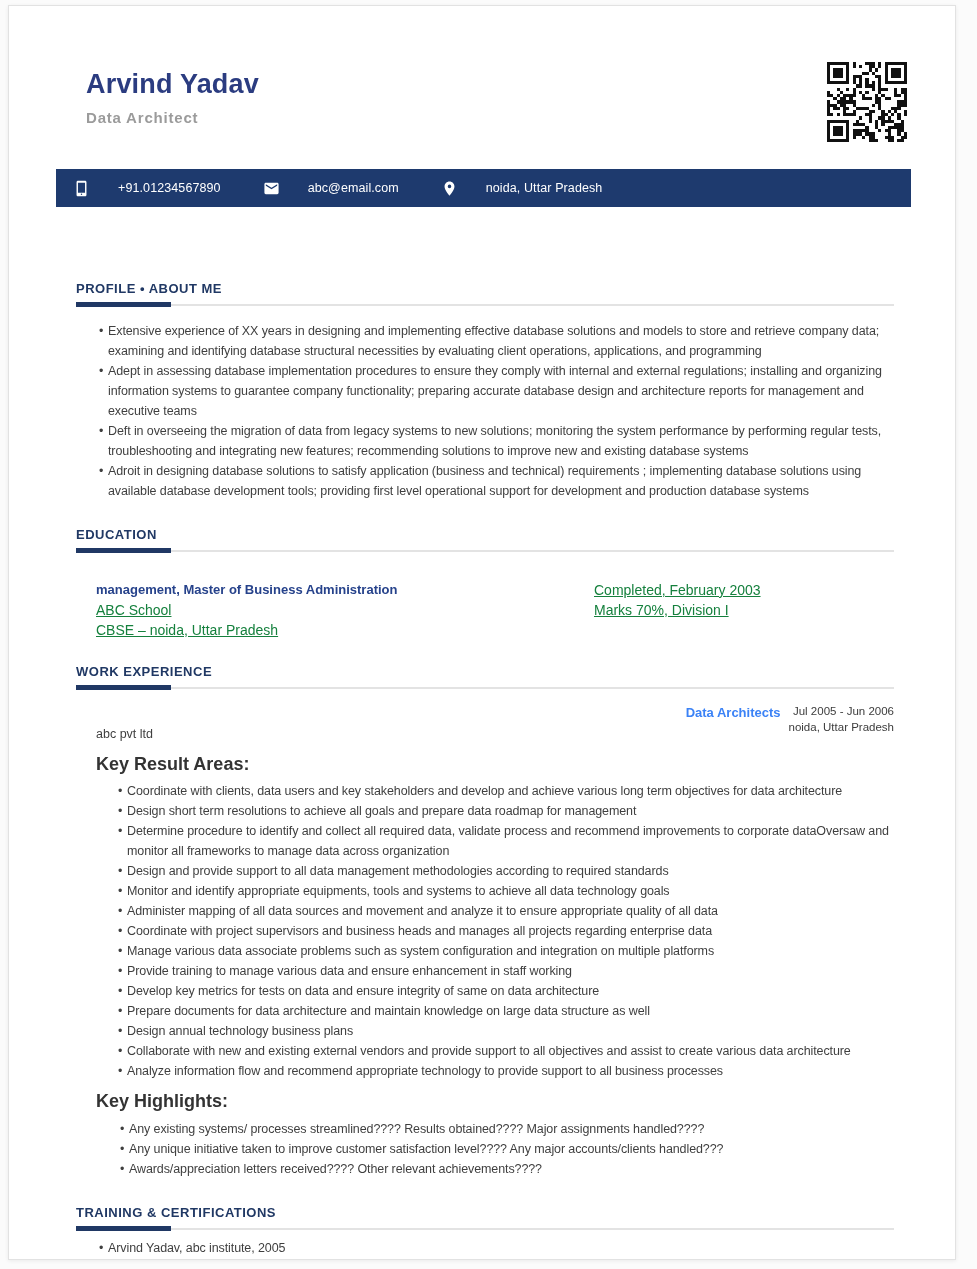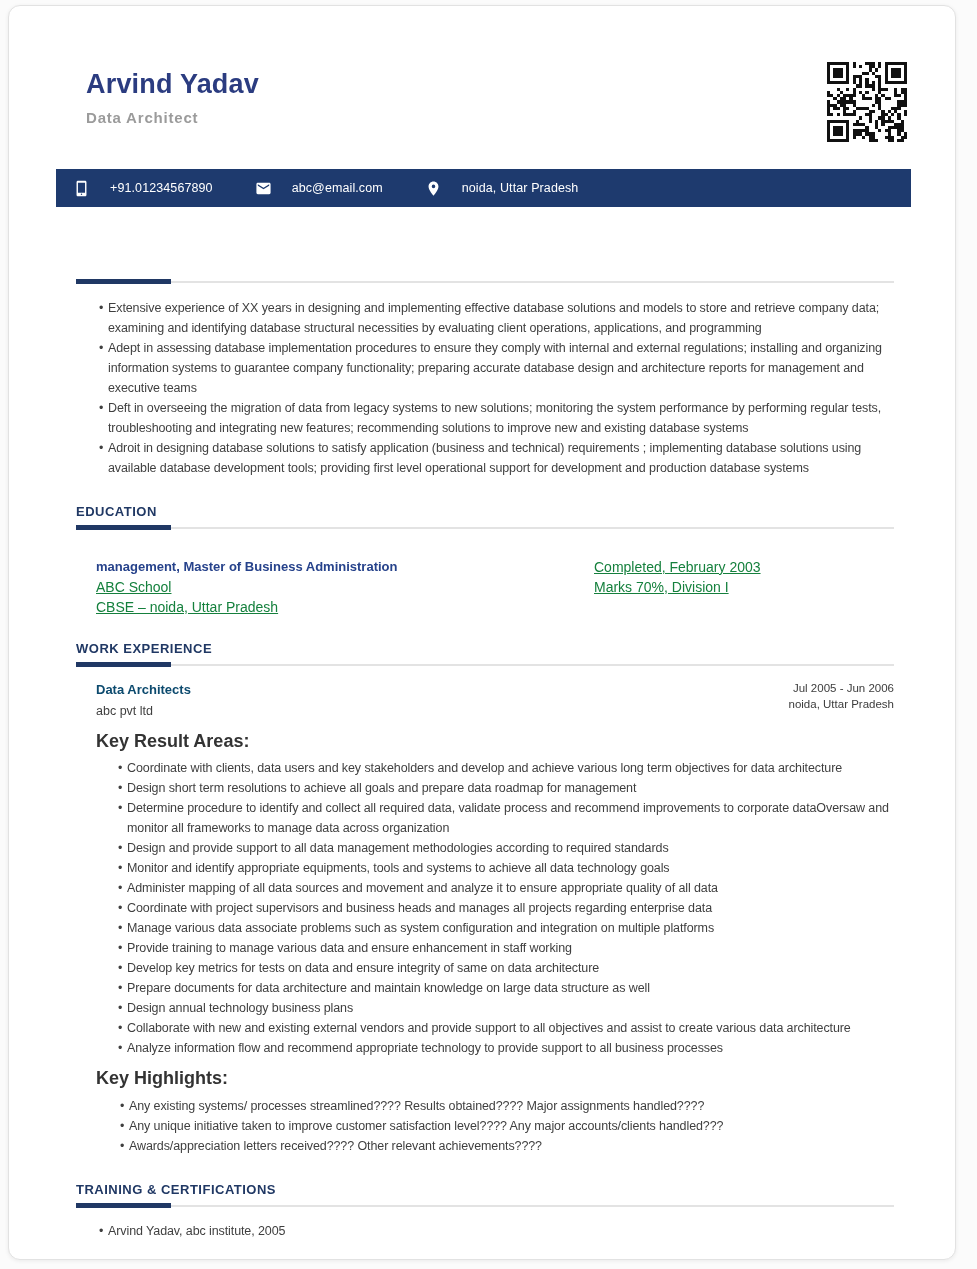--- a/index.html
+++ b/index.html
@@ -8,21 +8,21 @@
     background: #fbfbfb;
     overflow: hidden;
     font-family: "Liberation Sans", sans-serif;
   }
   .page {
     position: absolute;
     left: 8px; top: 5px;
     width: 948px; height: 1255px;
     background: #ffffff;
     border: 1px solid #e2e2e2;
-    border-radius: 12px;
+    border-radius: 0;
     box-shadow: 0 1px 4px rgba(0,0,0,0.07);
     overflow: hidden;
     box-sizing: border-box;
   }
   
   .header { position: relative; margin: 53px 48px 0 77px; height: 90px; }
   .name {
     margin: 0; padding-top: 10px;
     font-size: 27px; font-weight: bold;
     color: #2b3c80; letter-spacing: 0.2px;
@@ -38,21 +38,21 @@
   .contact-bar {
     margin: 20px 44px 0 47px;
     height: 38px;
     background: #1e3a6e;
     display: flex; align-items: center;
   }
   .contact-item { display: flex; align-items: center; }
   .contact-item .ci-icon { display: flex; align-items: center; }
   .contact-item .ci-icon svg { width: 17px; height: 17px; fill: #ffffff; }
   .contact-item span.ci-text {
-    margin-left: 20px;
+    margin-left: 28px;
     color: #ffffff; font-size: 12.5px; letter-spacing: 0.1px;
   }
   .contact-item.c1 { margin-left: 17px; }
   .contact-item.c2 { margin-left: 42px; }
   .contact-item.c3 { margin-left: 42px; }
   
   .content { margin: 0 61px 0 67px; }
   .sec-h {
     margin: 0;
     font-size: 13px; font-weight: bold;
@@ -78,33 +78,33 @@
   .sec-education { margin-top: 26px; }
   .edu-row { display: flex; margin-top: 28px; padding-left: 20px; }
   .edu-left { flex: 1; }
   .edu-right { width: 300px; }
   .edu-degree { font-size: 13px; font-weight: bold; color: #26428b; line-height: 20px; }
   .edu-line, .edu-right div { font-size: 14px; line-height: 20px; color: #15803d; text-decoration: underline; }
   
   .sec-work { margin-top: 24px; }
   .job-head { display: flex; margin-top: 14px; padding-left: 20px; }
   .job-left { flex: 1; }
-  .job-title { font-size: 13px; font-weight: bold; color: #0c4a6e; line-height: 20px; }
+  .job-title { font-size: 13px; font-weight: bold; color: #3b82f6; line-height: 20px; text-align: right; }
   .job-company { font-size: 12.5px; color: #3f3f3f; line-height: 20px; margin-top: 1px; }
   .job-right { text-align: right; margin-left: 8px; }
   .job-dates, .job-loc { font-size: 11.5px; color: #3c3c3c; line-height: 16px; }
   .sub-label {
     padding-left: 20px; margin-top: 11px;
     font-size: 18px; font-weight: bold; color: #333333; line-height: 18px;
   }
   ul.work-bullets { margin-top: 8px; padding-left: 51px; }
   ul.highlight-bullets { margin-top: 9px; padding-left: 53px; }
   
   .sec-training { margin-top: 26px; }
-  ul.training-bullets { margin-top: 14px; padding-left: 32px; }
+  ul.training-bullets { margin-top: 8px; padding-left: 32px; }
 </style>
 </head>
 <body>
 
 <div class="page">
 
   <div class="header">
     <h1 class="name">Arvind Yadav</h1>
     <div class="job-subtitle">Data Architect</div>
     <div class="qr">
@@ -439,20 +439,21 @@
             <path d="M12 2C8.13 2 5 5.13 5 9c0 5.25 7 13 7 13s7-7.75 7-13c0-3.87-3.13-7-7-7zm0 9.5a2.5 2.5 0 110-5 2.5 2.5 0 010 5z"></path>
           </svg>
       </span>
       <span class="ci-text">noida, Uttar Pradesh</span>
     </div>
   </div>
 
   <div class="content">
 
     <section class="sec-profile">
+      <h2 class="sec-h">PROFILE • ABOUT ME</h2>
       <div class="rule">
           <span class="rule-accent"></span>
         </div>
       <ul class="bullets profile-bullets">
 
       <li><span>Extensive experience of XX years in designing and implementing effective database solutions and models to store and retrieve company data; examining and identifying database structural necessities by evaluating client operations, applications, and programming</span></li>
           <li><span>Adept in assessing database implementation procedures to ensure they comply with internal and external regulations; installing and organizing information systems to guarantee company functionality; preparing accurate database design and architecture reports for management and executive teams</span></li>
           <li><span>Deft in overseeing the migration of data from legacy systems to new solutions; monitoring the system performance by performing regular tests, troubleshooting and integrating new features; recommending solutions to improve new and existing database systems</span></li>
           <li><span>Adroit in designing database solutions to satisfy application (business and technical) requirements ; implementing database solutions using available database development tools; providing first level operational support for development and production database systems</span></li>
         </ul>

